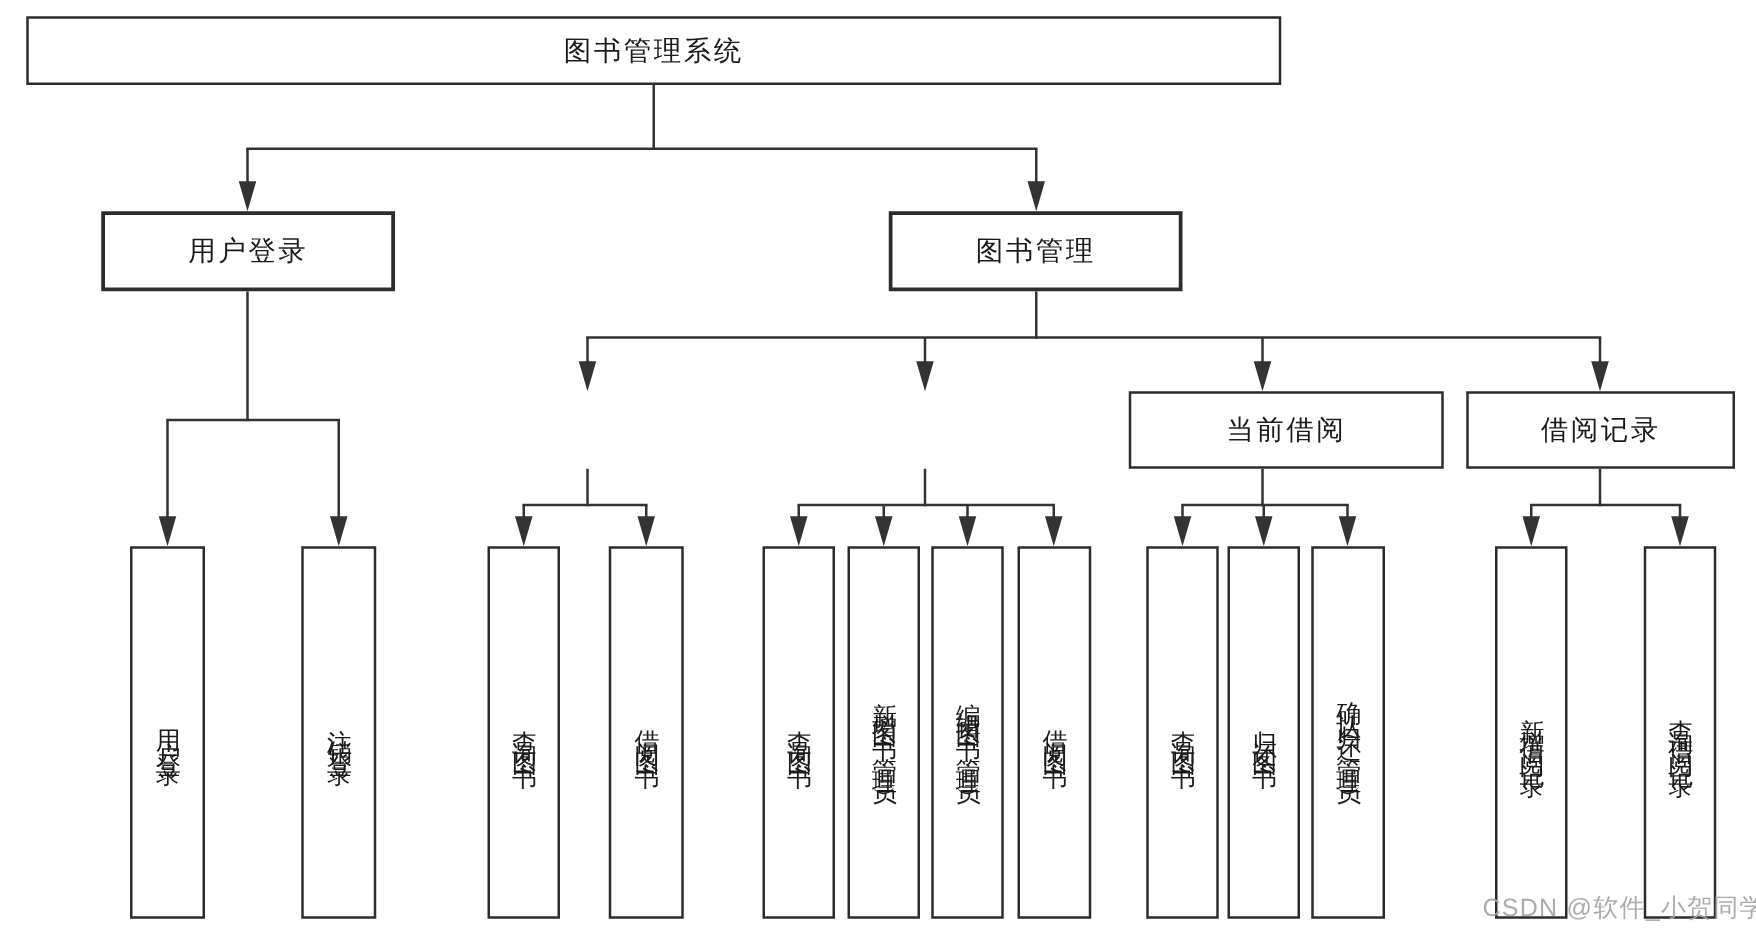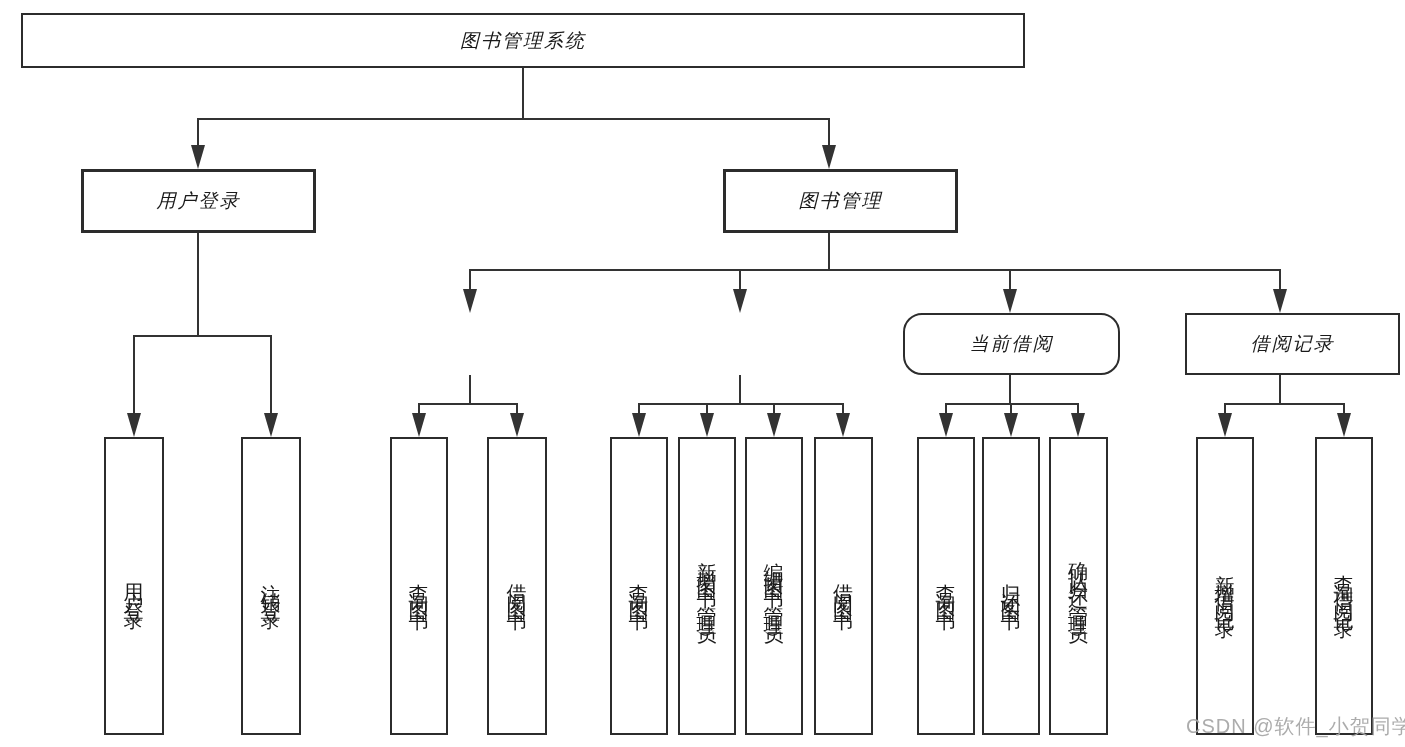--- a/index.html
+++ b/index.html
@@ -5,23 +5,22 @@
   html,body { margin:0; padding:0; background:#ffffff; }
   body { font-family:"Liberation Sans", sans-serif; }
   #stage {
     position:relative; width:1405px; height:747px; background:#ffffff;
     overflow:hidden;
   }
   #connectors { position:absolute; left:0; top:0; pointer-events:none; }
   .box {
     position:absolute; background:#ffffff; border:3px solid #2c2c2c;
     display:flex; align-items:center; justify-content:center;
-    font-size:19px; color:#1a1a1a; letter-spacing:2px; box-sizing:border-box;
+    font-size:22px; color:#1a1a1a; letter-spacing:2px; box-sizing:border-box;
     z-index:2;
-    font-style:italic;
   }
   .b2 { border-width:2px; }
   .leaf {
     position:absolute; top:437px; height:298px; background:#ffffff;
     border:2px solid #2c2c2c; display:flex; align-items:center; justify-content:center;
     box-sizing:border-box; z-index:2;
   }
   .leaf span {
     writing-mode:vertical-lr; text-orientation:mixed;
     font-size:20px; letter-spacing:9px; line-height:1; color:#1a1a1a;
@@ -97,24 +96,24 @@
     <line x1="1224" y1="404" x2="1345" y2="404"></line>
     <line x1="1225" y1="404" x2="1225" y2="416"></line>
     <polygon points="1218,413 1232,413 1225,437"></polygon>
     <line x1="1344" y1="404" x2="1344" y2="416"></line>
     <polygon points="1337,413 1351,413 1344,437"></polygon>
   </svg>
 
   <div class="box b2" style="left:21px; top:13px; width:1004px; height:55px;">图书管理系统</div>
 
   <div class="box" style="left:81px; top:169px; width:235px; height:64px;">用户登录</div>
-  <div class="box" style="left:711px; top:169px; width:235px; height:64px;margin-left:12px;">图书管理</div>
+  <div class="box" style="left:711px; top:169px; width:235px; height:64px;">图书管理</div>
 
-  <div class="box b2" style="left:903px; top:313px; width:217px; height:62px;border-radius:19px;">当前借阅</div>
-  <div class="box b2" style="left:1173px; top:313px; width:215px; height:62px;margin-left:12px;">借阅记录</div>
+  <div class="box b2" style="left:903px; top:313px; width:252px; height:62px;">当前借阅</div>
+  <div class="box b2" style="left:1173px; top:313px; width:215px; height:62px;">借阅记录</div>
 
   <div class="leaf" style="left:104px; width:60px;">
     <span>用户登录</span>
   </div>
   <div class="leaf" style="left:241px; width:60px;">
     <span>注销登录</span>
   </div>
 
   <div class="leaf" style="left:390px; width:58px;">
     <span>查询图书</span>

